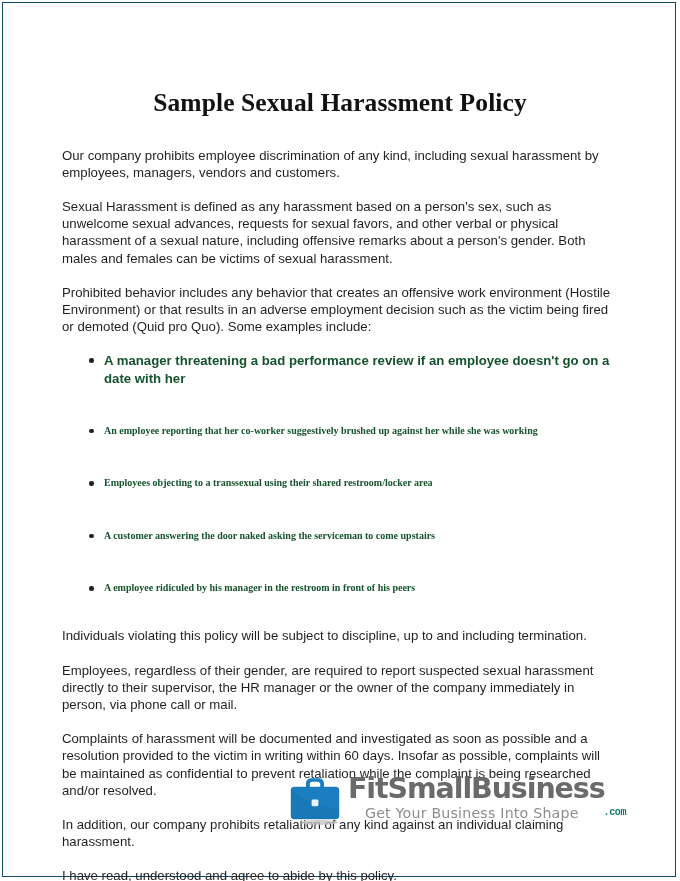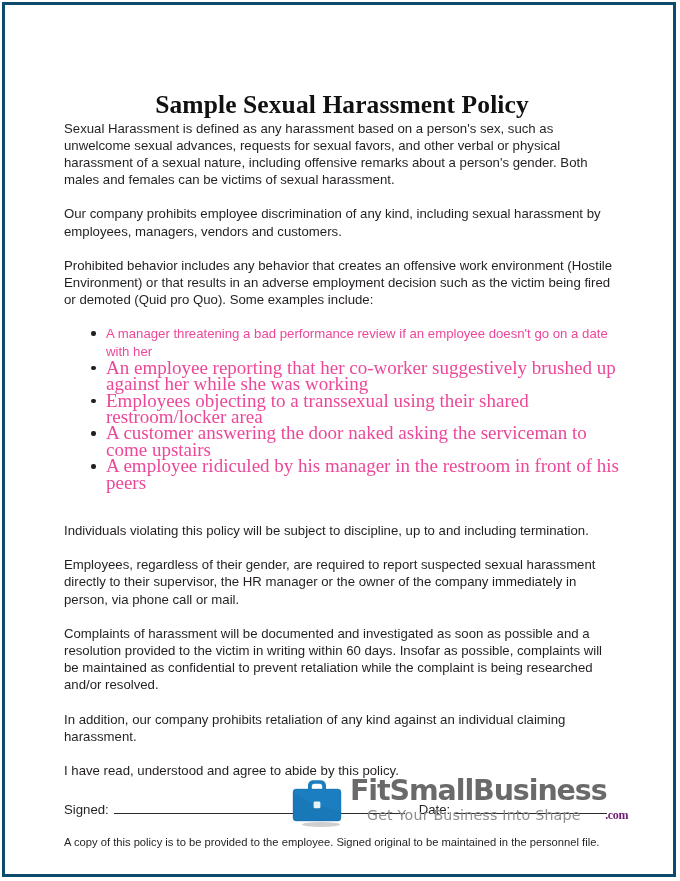--- a/index.html
+++ b/index.html
@@ -14,21 +14,21 @@
     color: #231f20;
     overflow: hidden;
   }
 
   .page {
     position: absolute;
     left: 2px;
     top: 2px;
     width: 674px;
     height: 875px;
-    border: 3px solid #0c4a6e;
+    border: 1px solid #0c4a6e;
     background: #ffffff;
     box-sizing: border-box;
   }
 
   .content {
     position: absolute;
     left: 59px;
     top: 0;
     width: 556px;
   }
@@ -58,41 +58,43 @@
   .para + .para { margin-top: 17px; }
 
   .bullet-list {
     list-style: none;
     margin: 17px 0 0 0;
     padding: 0 0 0 27px;
   }
   .bullet-list li {
     position: relative;
     padding-left: 15px;
-    color: #ec4899;
+    color: #14532d;
+    font-weight: bold;
   }
   .bullet-list li::before {
     content: "";
     position: absolute;
     left: 0;
     top: 6px;
     width: 4.5px;
     height: 4.5px;
     border-radius: 50%;
     background: #231f20;
   }
   .bullet-list li.sans {
     font-family: "Liberation Sans", sans-serif;
     font-size: 13.2px;
     line-height: 17.2px;
   }
   .bullet-list li.serif {
     font-family: "Liberation Serif", serif;
-    font-size: 19px;
+    font-size: 10px;
     line-height: 16.4px;
+    margin-top: 36px;
   }
   .bullet-list li.serif::before { top: 6px; }
 
   .after-list { margin-top: 31px; }
 
   .sign-row {
     margin-top: 22px;
     font-family: "Liberation Sans", sans-serif;
     font-size: 13.2px;
     line-height: 17.2px;
@@ -159,40 +161,40 @@
     font-size: 14.2px;
     letter-spacing: 0.2px;
     color: #8d8d8d;
     line-height: 18px;
     white-space: nowrap;
   }
   .logo-dotcom {
     position: absolute;
     right: 0;
     top: 0;
-    font-family: Liberation Serif, serif;
-    font-size: 12px;
+    font-family: Liberation Mono, monospace;
+    font-size: 10px;
     font-weight: bold;
     letter-spacing: -0.4px;
-    color: #701a75;
+    color: #0f766e;
     line-height: 18px;
   }
 </style>
 </head>
 <body>
 
 <div class="page">
 
   <div class="content">
 
     <h1 class="doc-title">Sample Sexual Harassment Policy</h1>
 
+    <p class="para first-body">Our company prohibits employee discrimination of any kind, including sexual harassment by employees, managers, vendors and customers.</p>
+
     <p class="para">Sexual Harassment is defined as any harassment based on a person's sex, such as unwelcome sexual advances, requests for sexual favors, and other verbal or physical harassment of a sexual nature, including offensive remarks about a person's gender. Both males and females can be victims of sexual harassment.</p>
-
-    <p class="para first-body">Our company prohibits employee discrimination of any kind, including sexual harassment by employees, managers, vendors and customers.</p>
 
     <p class="para">Prohibited behavior includes any behavior that creates an offensive work environment (Hostile Environment) or that results in an adverse employment decision such as the victim being fired or demoted (Quid pro Quo). Some examples include:</p>
 
     <ul class="bullet-list">
       <li class="sans">A manager threatening a bad performance review if an employee doesn't go on a date with her</li>
       <li class="serif">An employee reporting that her co-worker suggestively brushed up against her while she was working</li>
       <li class="serif">Employees objecting to a transsexual using their shared restroom/locker area</li>
       <li class="serif">A customer answering the door naked asking the serviceman to come upstairs</li>
       <li class="serif">A employee ridiculed by his manager in the restroom in front of his peers</li>
     </ul>

